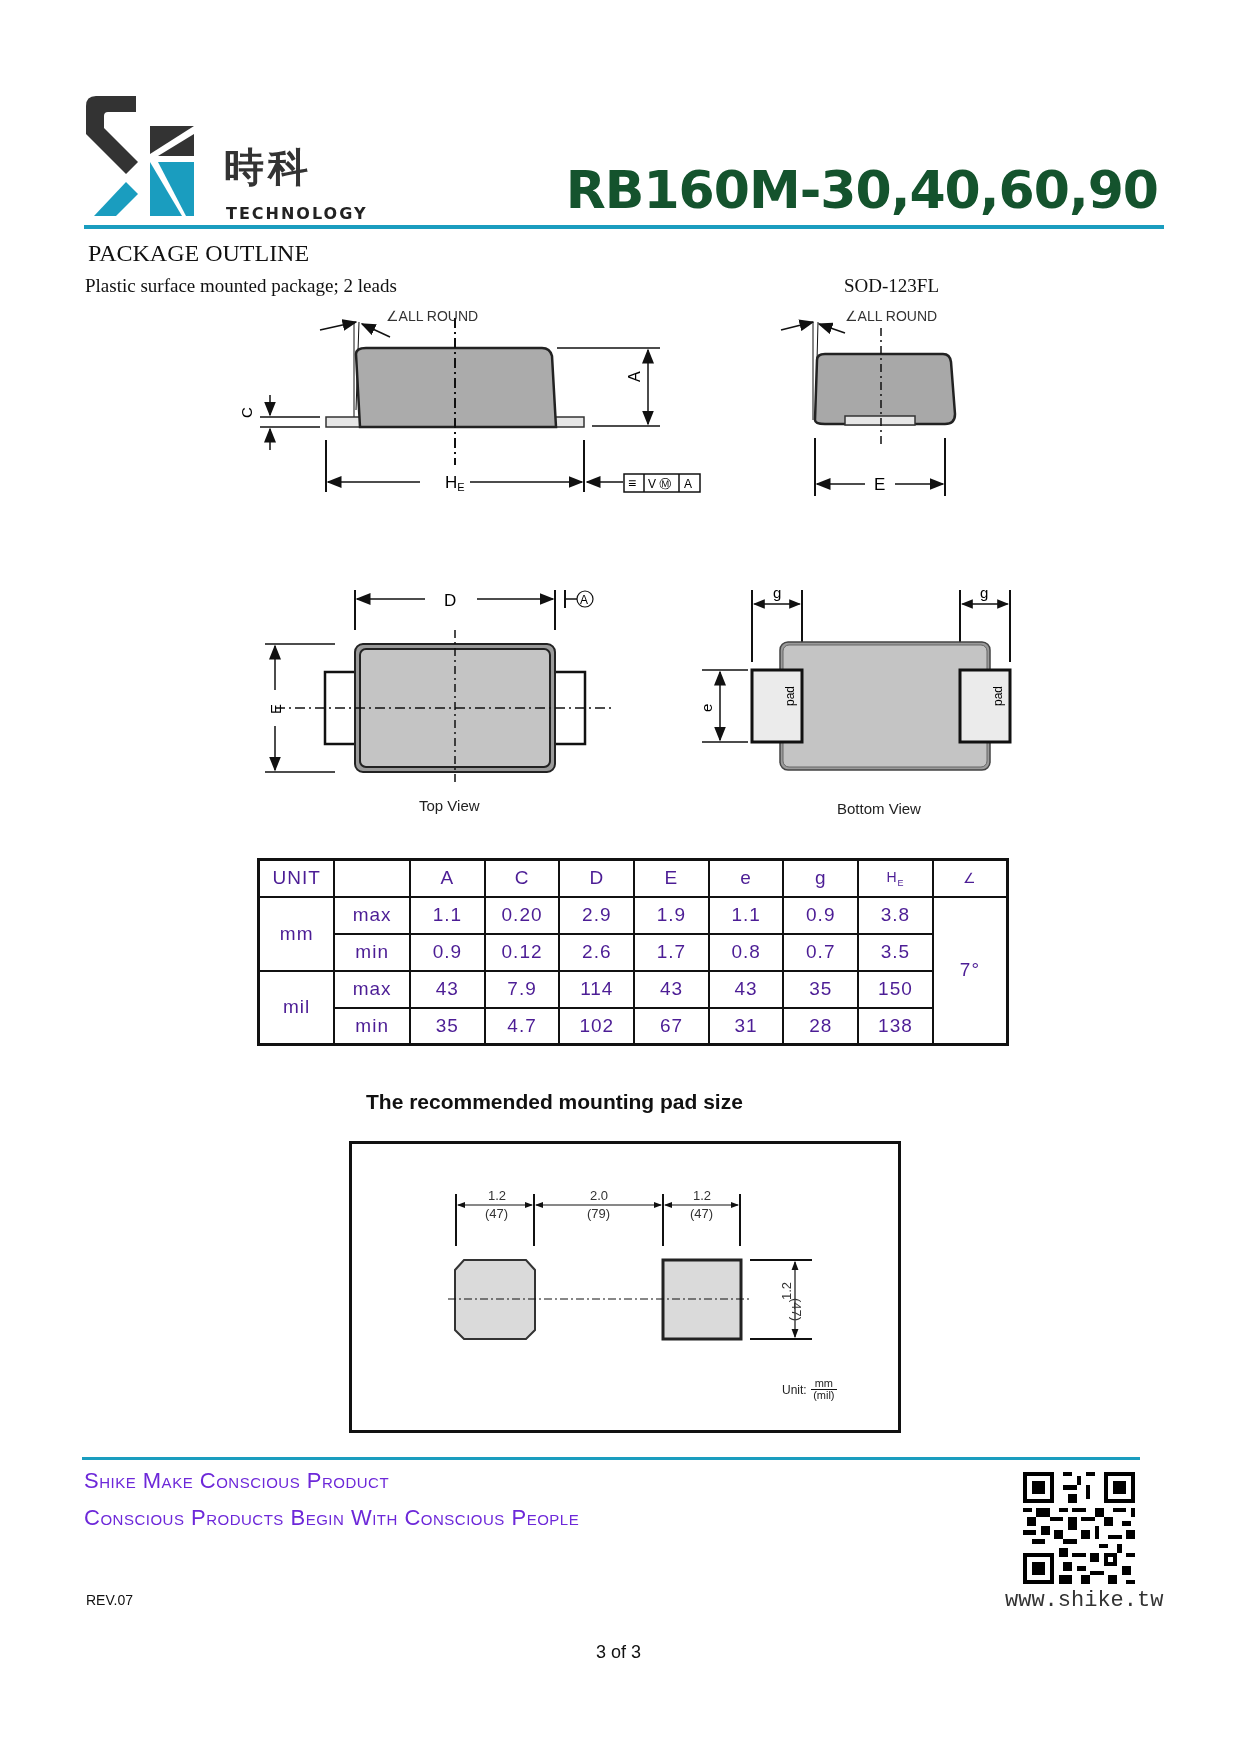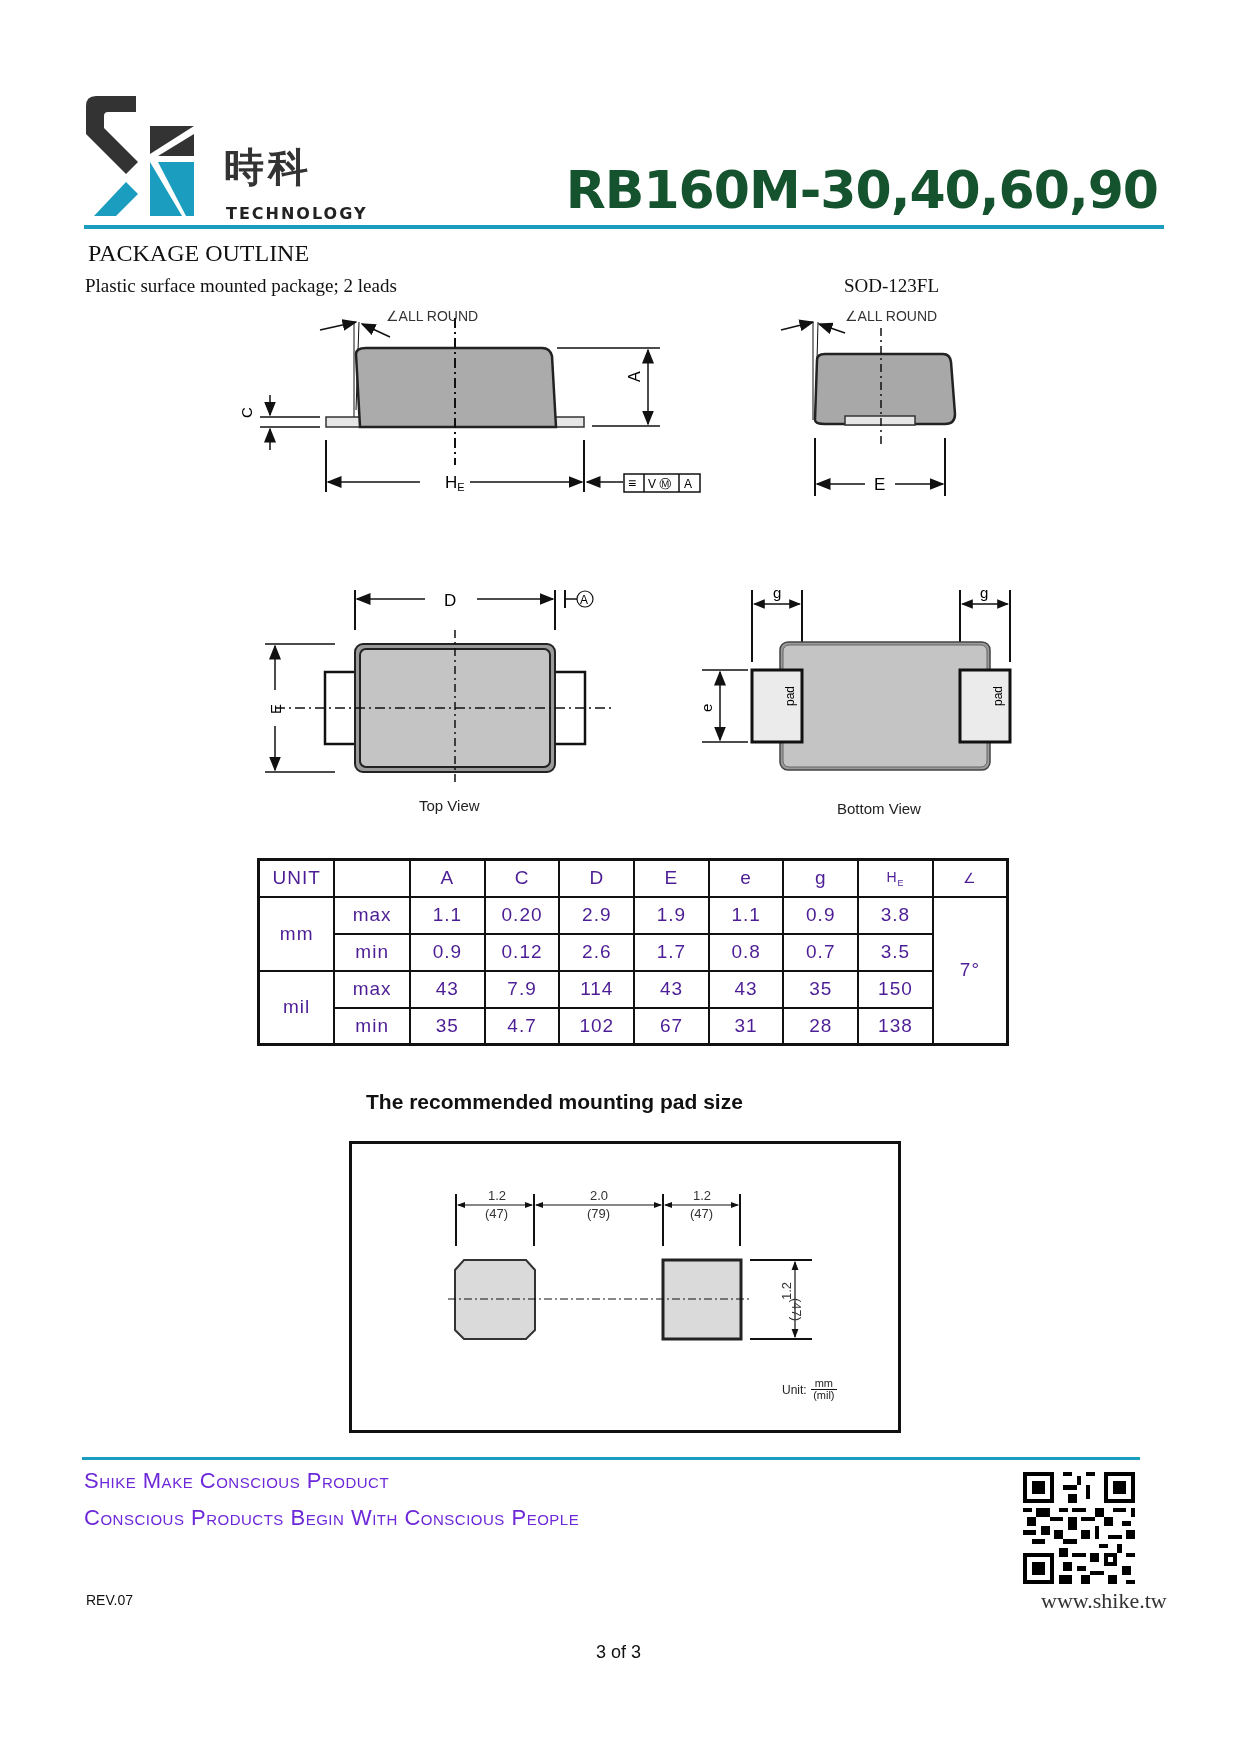--- a/index.html
+++ b/index.html
@@ -12,21 +12,21 @@
   .serif { font-family: "Liberation Serif", serif; }
   .section-title { font-size: 24px; }
   .subtitle { font-size: 19px; }
   table.dim { border-collapse: collapse; font-family: "Liberation Sans", sans-serif; font-size: 19px; color: #4c1d95; }
   table.dim td { border: 2px solid #111; text-align: center; height: 37px; font-weight: normal; letter-spacing: 1px; }
   table.dim { border: 3px solid #111; }
   .pad-title { font-family: "Liberation Sans", sans-serif; font-weight: bold; font-size: 21px; }
   .smallcaps { font-variant: small-caps; font-size: 22px; letter-spacing: 0.5px; color: #6d28d9; }
   .rev { font-family: "Liberation Sans", sans-serif; font-size: 14px; }
   .pageno { font-family: "Liberation Sans", sans-serif; font-size: 18px; }
-  .url { font-family: Liberation Serif, serif; font-size: 22px; color: #333; margin-left: 36px; }
+  .url { font-family: Liberation Mono, monospace; font-size: 22px; color: #333; }
   svg text { font-family: "Liberation Sans", sans-serif; }
 </style>
 </head>
 <body>
 
 <div class="abs" style="left:86px; top:96px; width:120px; height:120px;">
   <svg width="120" height="120" viewBox="0 0 120 120">
     <path d="M50 0 L10 0 Q0 0 0 10 L0 38 L40 78 L52 66 L18 32 L18 20 Q18 16 22 16 L50 16 Z" fill="#333333"></path>
     <polygon points="64,58 64,30 108,30" fill="#333333"></polygon>
     <polygon points="72,60 108,38 108,60" fill="#333333"></polygon>

